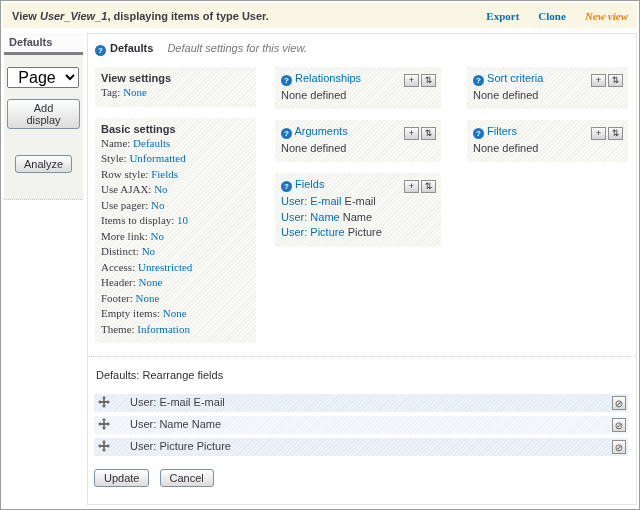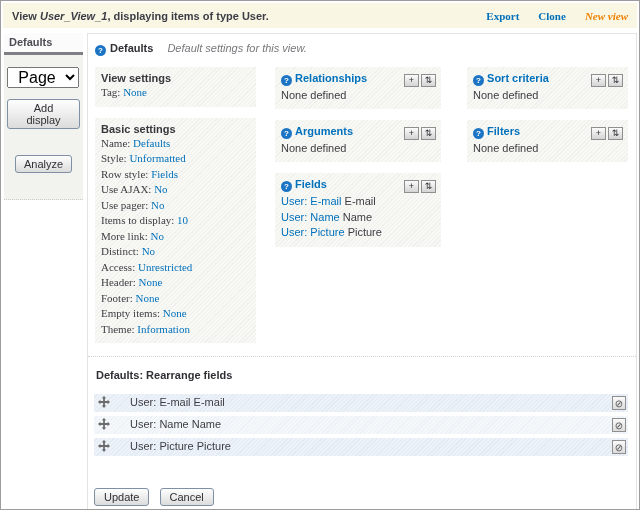--- a/index.html
+++ b/index.html
@@ -33,39 +33,39 @@
   .help { display: inline-block; width: 11px; height: 11px; border-radius: 50%; background: #1b74c4; color: #fff; font-size: 8px; font-weight: bold; line-height: 11px; text-align: center; vertical-align: -1px; cursor: pointer; }
 
   .cols { display: flex; align-items: flex-start; justify-content: flex-end; }
   .col { display: flex; flex-direction: column; }
   .col-1 { width: 161px; margin-right: 19px; }
   .col-2 { width: 166px; margin-right: 26px; }
   .col-3 { width: 161px; }
   .box { background: repeating-linear-gradient(135deg, #f8f8f5 0px, #f8f8f5 2px, #f0f0ed 2px, #f0f0ed 3px); padding: 5px 5px 6px 6px; margin-bottom: 11px; }
   .box-head { overflow: hidden; margin-bottom: 1px; }
   .box-title { font-weight: bold; color: #37373c; }
-  .box-title-link { font-weight: bold; color: #0271bb; text-decoration: none; cursor: pointer; margin-top: 44px; }
+  .box-title-link { font-weight: normal; color: #0271bb; text-decoration: none; cursor: pointer; margin-top: 44px; }
   .ops { float: right; margin-top: 1px; }
   .op-btn { display: inline-block; width: 15px; height: 13px; line-height: 11px; text-align: center; font-size: 9px; color: #2f2f34; background: linear-gradient(#fbfbfb, #d4d4d4); border: 1px solid #8f8f8f; margin-left: 2px; cursor: pointer; }
   .kv { line-height: 15.5px; font-family: Liberation Serif, serif; }
   .kv .lbl { color: #3d3d42; }
   .kv a, .field-row a { color: #0271bb; text-decoration: none; cursor: pointer; }
   .empty-text { line-height: 15px; color: #3d3d42; }
   .field-row { line-height: 15.5px; }
 
   
   .divider { border-top: 1px dotted #d2d2d0; margin: 2px -8px 0 -6px; }
-  .rearrange-title { font-weight: bold; color: #2f2f34; margin: 12px 0 13px 2px; }
+  .rearrange-title { font-weight: normal; color: #2f2f34; margin: 12px 0 13px 2px; }
   .r-row { height: 18px; line-height: 17px; margin-bottom: 4px; padding: 0 2px 0 4px; background: repeating-linear-gradient(135deg, #ecf2f8 0px, #ecf2f8 2px, #e2ebf4 2px, #e2ebf4 3px); }
   .r-row.even { background: repeating-linear-gradient(135deg, #f5f8fb 0px, #f5f8fb 2px, #edf2f8 2px, #edf2f8 3px); }
   .drag { display: inline-block; width: 12px; height: 12px; vertical-align: -2px; cursor: move; }
   .r-label { margin-left: 17px; color: #3d3d42; }
   .remove-btn { float: right; width: 14px; height: 14px; line-height: 13px; text-align: center; font-size: 10px; color: #555; background: linear-gradient(#fafafa, #dcdcdc); border: 1px solid #8f8f8f; margin-top: 2px; cursor: pointer; }
   .form-actions { margin-top: 13px; }
-  .form-actions .btn { margin-right: 7px; padding: 2px 9px; margin-top: 19px; }
+  .form-actions .btn { margin-right: 7px; padding: 2px 9px; }
 </style>
 </head>
 <body>
 
 <div class="page">
 
   <div class="topbar">
     <div class="topbar-title"><span>View </span><i>User_View_1</i><span>, displaying items of type User.</span></div>
     <div class="topbar-links">
       <a class="lnk-blue">Export</a>

